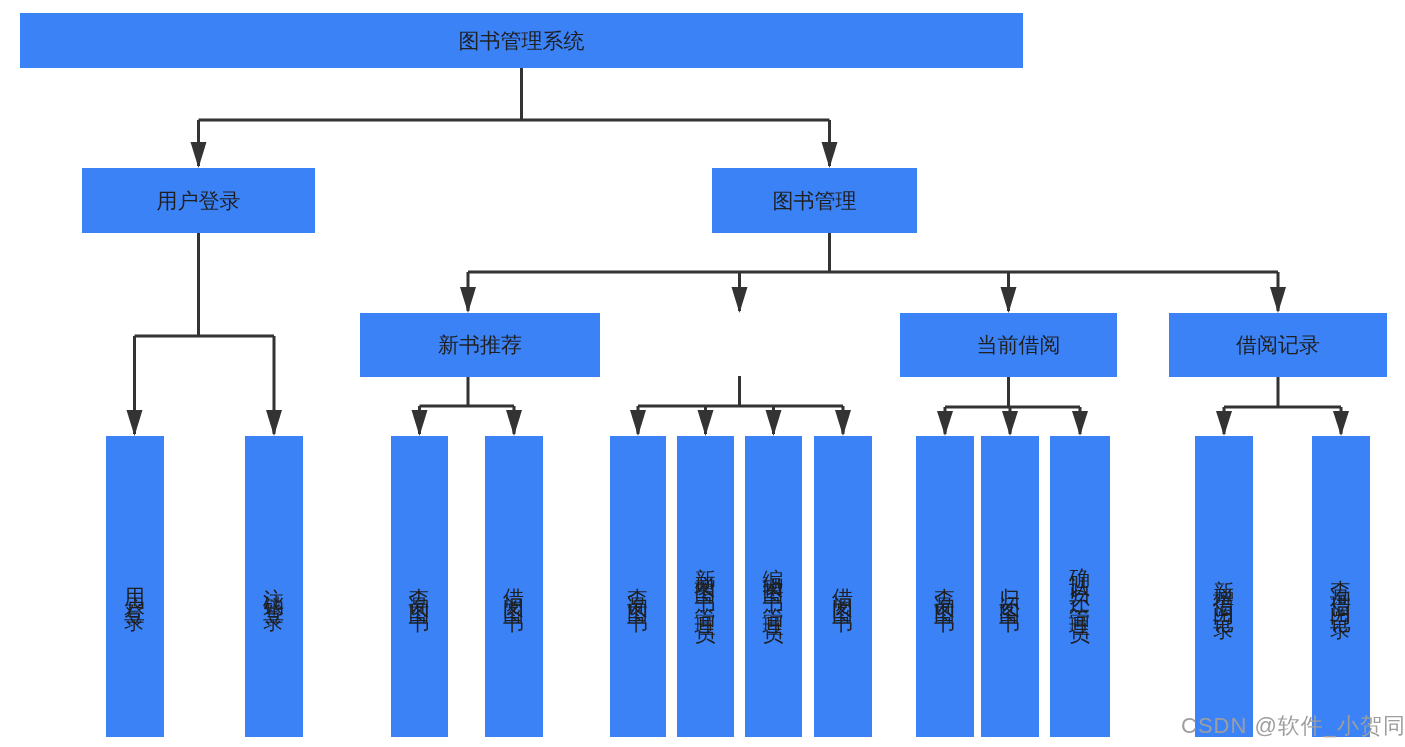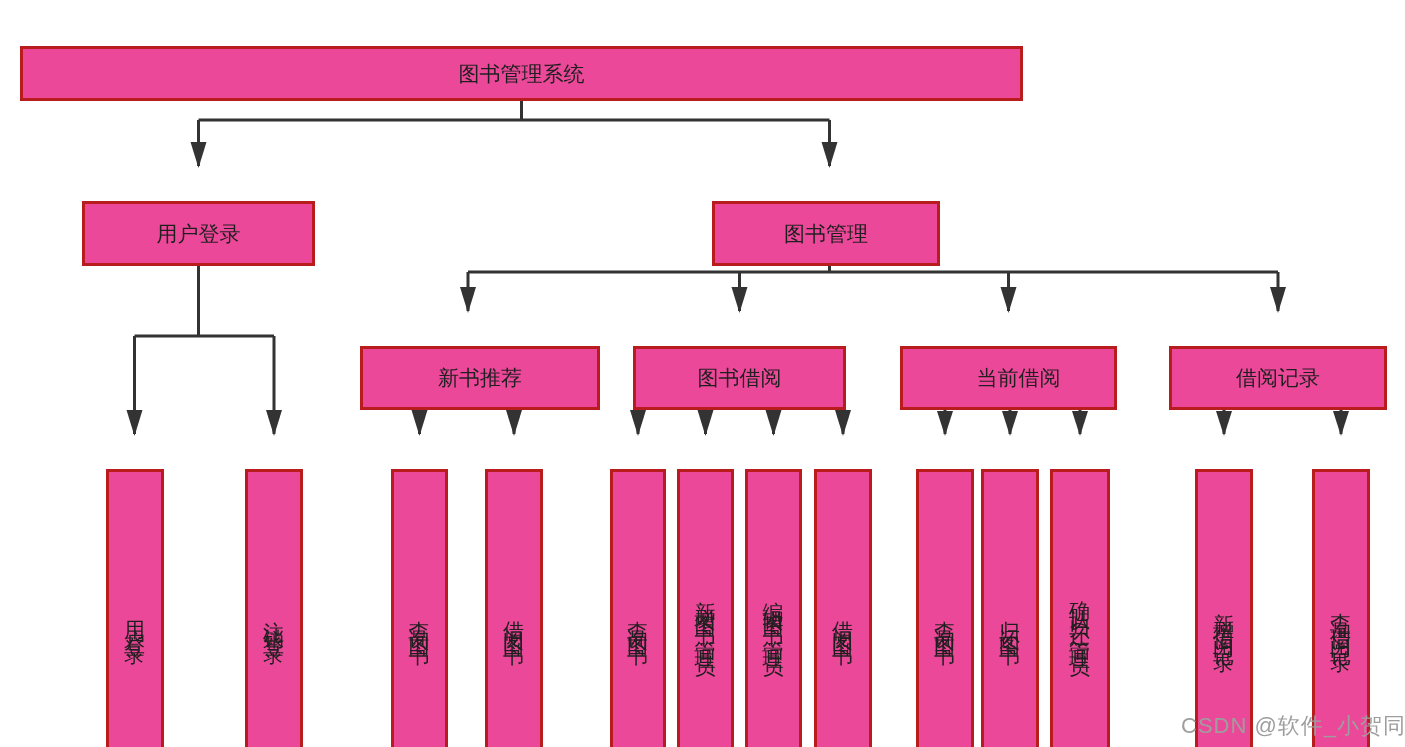--- a/index.html
+++ b/index.html
@@ -7,27 +7,26 @@
     position:relative;
     width:1405px;height:747px;
     background:#ffffff;
     font-family:"Liberation Sans","DejaVu Sans",sans-serif;
     overflow:hidden;
   }
   .wires{position:absolute;left:0;top:0;width:1405px;height:747px;pointer-events:none;}
   .box{
     position:absolute;
     box-sizing:border-box;
-    border:3px solid #b91c1c;
-    background:#ec4899;
+    border:3px solid #3b82f6;
+    background:#3b82f6;
     display:flex;align-items:center;justify-content:center;
     color:#1f1f1f;
     font-size:21px;
     z-index:2;
-    margin-top:33px;
   }
   .box .vtext{
     writing-mode:vertical-rl;
     text-orientation:mixed;
     letter-spacing:8px;
     line-height:1;
     font-size:21px;
     color:#1f1f1f;
   }
   .watermark{
@@ -81,24 +80,23 @@
       <polygon points="1002,411 1018,411 1010,436"></polygon>
       <polygon points="1072,411 1088,411 1080,436"></polygon>
       <polygon points="1216,411 1232,411 1224,436"></polygon>
       <polygon points="1333,411 1349,411 1341,436"></polygon>
     </g>
   </svg>
 
   <div class="box" style="left:20px;top:13px;width:1003px;height:55px;">图书管理系统</div>
 
   <div class="box" style="left:82px;top:168px;width:233px;height:65px;">用户登录</div>
-  <div class="box" style="left:712px;top:168px;width:228px;height:65px;">图书管理</div>
+  <div class="box" style="left:712px;top:168px;width:205px;height:65px;">图书管理</div>
 
   <div class="box" style="left:360px;top:313px;width:240px;height:64px;">新书推荐</div>
-  <div class="box" style="left:633px;top:313px;width:213px;height:64px;">图书借阅</div>
   <div class="box" style="left:900px;top:313px;width:217px;height:64px;padding-left:20px;">当前借阅</div>
   <div class="box" style="left:1169px;top:313px;width:218px;height:64px;">借阅记录</div>
 
   <div class="box" style="left:106px;top:436px;width:58px;height:301px;">
     <span class="vtext">用户登录</span>
   </div>
   <div class="box" style="left:245px;top:436px;width:58px;height:301px;">
     <span class="vtext">注销登录</span>
   </div>
 

